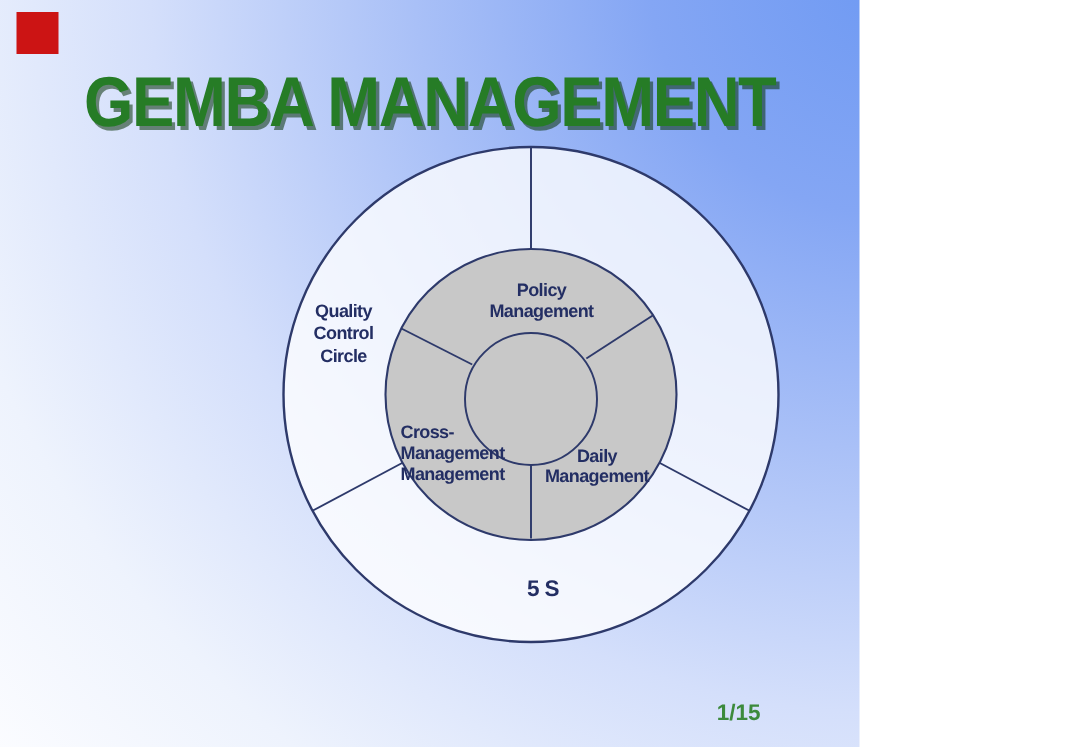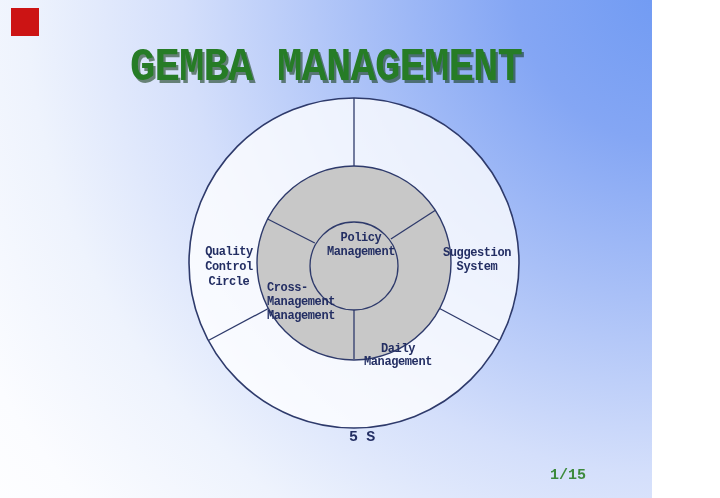--- a/index.html
+++ b/index.html
@@ -1,21 +1,21 @@
 <!DOCTYPE html>
 <html><head>
 <meta charset="utf-8">
 <style>
   html, body { margin: 0; padding: 0; }
   .slide {
     position: relative;
-    width: 652px;
+    width: 573px;
     height: 498px;
     overflow: hidden;
-    font-family: Liberation Mono, monospace;
+    font-family: Liberation Sans, sans-serif;
     background:
       radial-gradient(circle 980px at 103% -3%,
         #6f9af3 0%, #84a6f4 16%, #a9c0f7 32%,
         #d4dffb 50%, #eef3fd 66%, #fbfcff 80%, #ffffff 92%);
   }
 
   .red-square {
     position: absolute;
     left: 11px; top: 8px;
     width: 28px; height: 28px;
@@ -46,21 +46,21 @@
   .label {
     position: absolute;
     font-weight: bold;
     font-size: 12px;
     line-height: 13.5px;
     letter-spacing: -0.4px;
     color: #232e63;
     text-align: center;
     white-space: nowrap;
   }
-  .centered { transform: translateX(-50%); margin-top: 45px; }
+  .centered { transform: translateX(-50%); }
 
   .label-policy      { left: 361px; top: 187px; }
   .label-suggestion  { left: 477px; top: 201px; line-height: 14px; }
   .label-qcc         { left: 229px; top: 200px; line-height: 15px; }
   .label-cross       { left: 267px; top: 281px; line-height: 14px; text-align: left; }
   .label-daily       { left: 398px; top: 298px; line-height: 12.5px; }
   .label-five-s      { left: 362px; top: 386px; font-size: 15px; line-height: 13px; }
 
   .label-center {
     left: 354px; top: 266px;
@@ -120,24 +120,20 @@
     <div>Daily</div>
     <div>Management</div>
   </div>
 
   <div class="label centered label-qcc">
     <div>Quality</div>
     <div>Control</div>
     <div>Circle</div>
   </div>
 
-  <div class="label centered label-suggestion">
-    <div>Suggestion</div>
-    <div>System</div>
-  </div>
 
   <div class="label centered label-five-s">
     <div>5 S</div>
   </div>
 
 
   <div class="page-indicator">1/15</div>
 
 </div>
 

